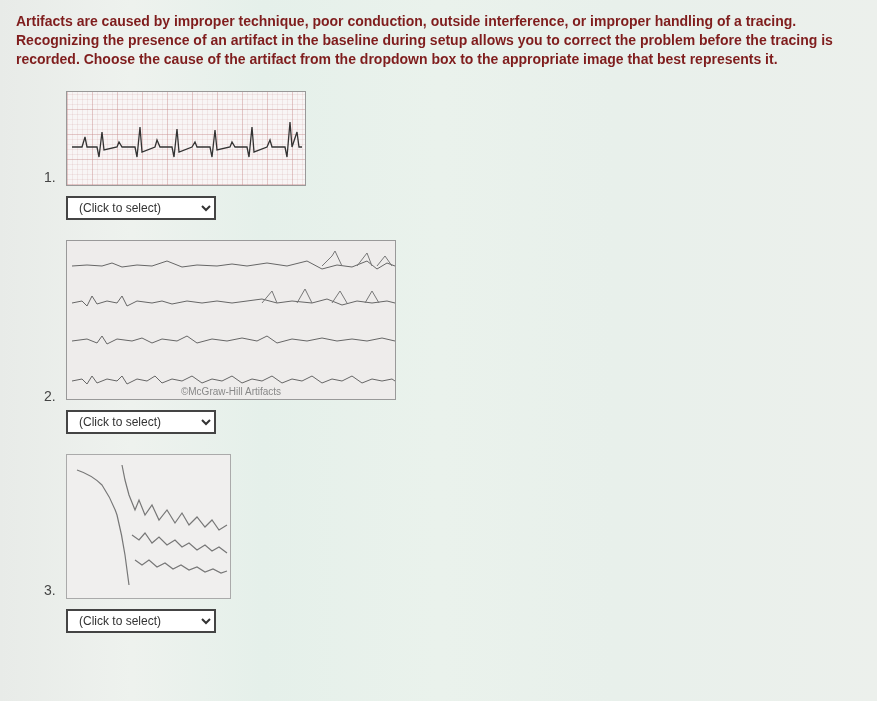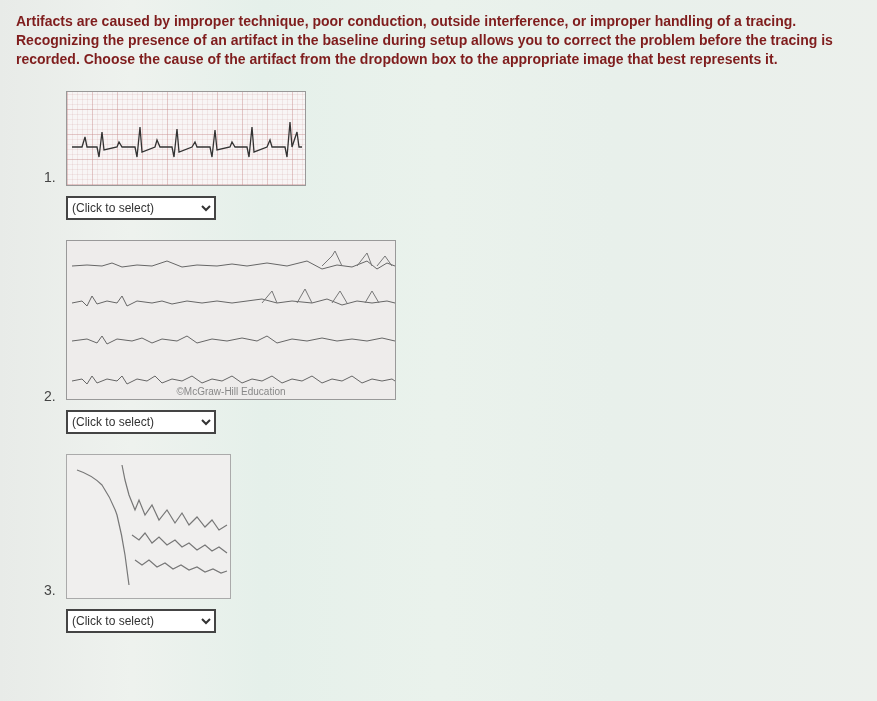--- a/index.html
+++ b/index.html
@@ -75,21 +75,21 @@
       font-size: 10px;
       color: #888;
     }
     .select-wrap {
       display: inline-block;
     }
     .select-dropdown {
       border: 2px solid #444;
       background: #fff;
       font-size: 12px;
-      padding: 2px 0;
+      padding: 2px 7px;
       color: #333;
       min-width: 150px;
       outline: none;
       cursor: pointer;
     }
     svg { display: block; }
     .item3 .item-number { bottom: 35px; }
     .item2 .item-number { bottom: 30px; }
     .item1 .item-number { bottom: 35px; }
   </style>
@@ -117,21 +117,21 @@
     <svg width="330" height="160" viewBox="0 0 330 160">
       <g stroke="#666" stroke-width="1" fill="none">
         <path d="M 5 25 Q 20 23 35 25 L 45 22 L 55 26 L 70 24 L 85 25 L 100 20 L 115 26 L 130 24 L 150 25 L 165 23 L 180 25 L 200 22 L 220 25 L 240 20 L 255 28 L 270 24 L 285 26 L 300 20 L 310 28 L 320 22 L 328 25"></path>
         <path d="M 255 25 L 265 15 L 268 10 L 275 25 M 290 25 L 300 12 L 305 25 M 310 25 L 318 15 L 325 25" stroke="#777"></path>
         <path d="M 5 62 L 15 60 L 20 65 L 25 55 L 30 63 L 40 60 L 50 62 L 55 55 L 60 65 L 70 60 L 85 62 L 95 60 L 105 63 L 120 60 L 135 62 L 150 60 L 165 62 L 180 60 L 195 58 L 210 62 L 225 60 L 245 62 L 260 58 L 275 64 L 290 60 L 305 62 L 320 60 L 328 62"></path>
         <path d="M 195 62 L 205 50 L 210 62 M 230 62 L 238 48 L 245 62 M 265 62 L 273 50 L 280 62 M 298 62 L 305 50 L 312 62" stroke="#777"></path>
         <path d="M 5 100 L 20 98 L 30 102 L 35 95 L 40 103 L 50 98 L 65 100 L 75 97 L 85 102 L 95 98 L 110 100 L 120 95 L 130 102 L 145 98 L 160 100 L 175 97 L 190 100 L 200 95 L 210 102 L 225 98 L 240 100 L 255 97 L 270 100 L 285 98 L 300 100 L 315 97 L 328 100"></path>
         <path d="M 5 140 L 15 138 L 20 143 L 25 135 L 30 142 L 40 138 L 50 140 L 55 135 L 60 143 L 70 138 L 80 140 L 88 135 L 95 142 L 105 138 L 115 140 L 125 135 L 135 142 L 145 138 L 155 140 L 165 135 L 175 142 L 185 138 L 195 140 L 205 135 L 215 142 L 225 138 L 235 140 L 245 135 L 255 142 L 265 138 L 275 140 L 285 135 L 295 142 L 305 138 L 315 140 L 325 138 L 328 140"></path>
       </g>
     </svg>
-    <span class="copyright">©McGraw-Hill Education</span>
+    <span class="copyright">©McGraw-Hill Artifacts</span>
   </div>
   <span class="item-number">2.</span>
   <div class="select-wrap">
     <select class="select-dropdown">
       <option>(Click to select)</option>
     </select>
   </div>
 </div>
 
 <div class="question-item item3">

